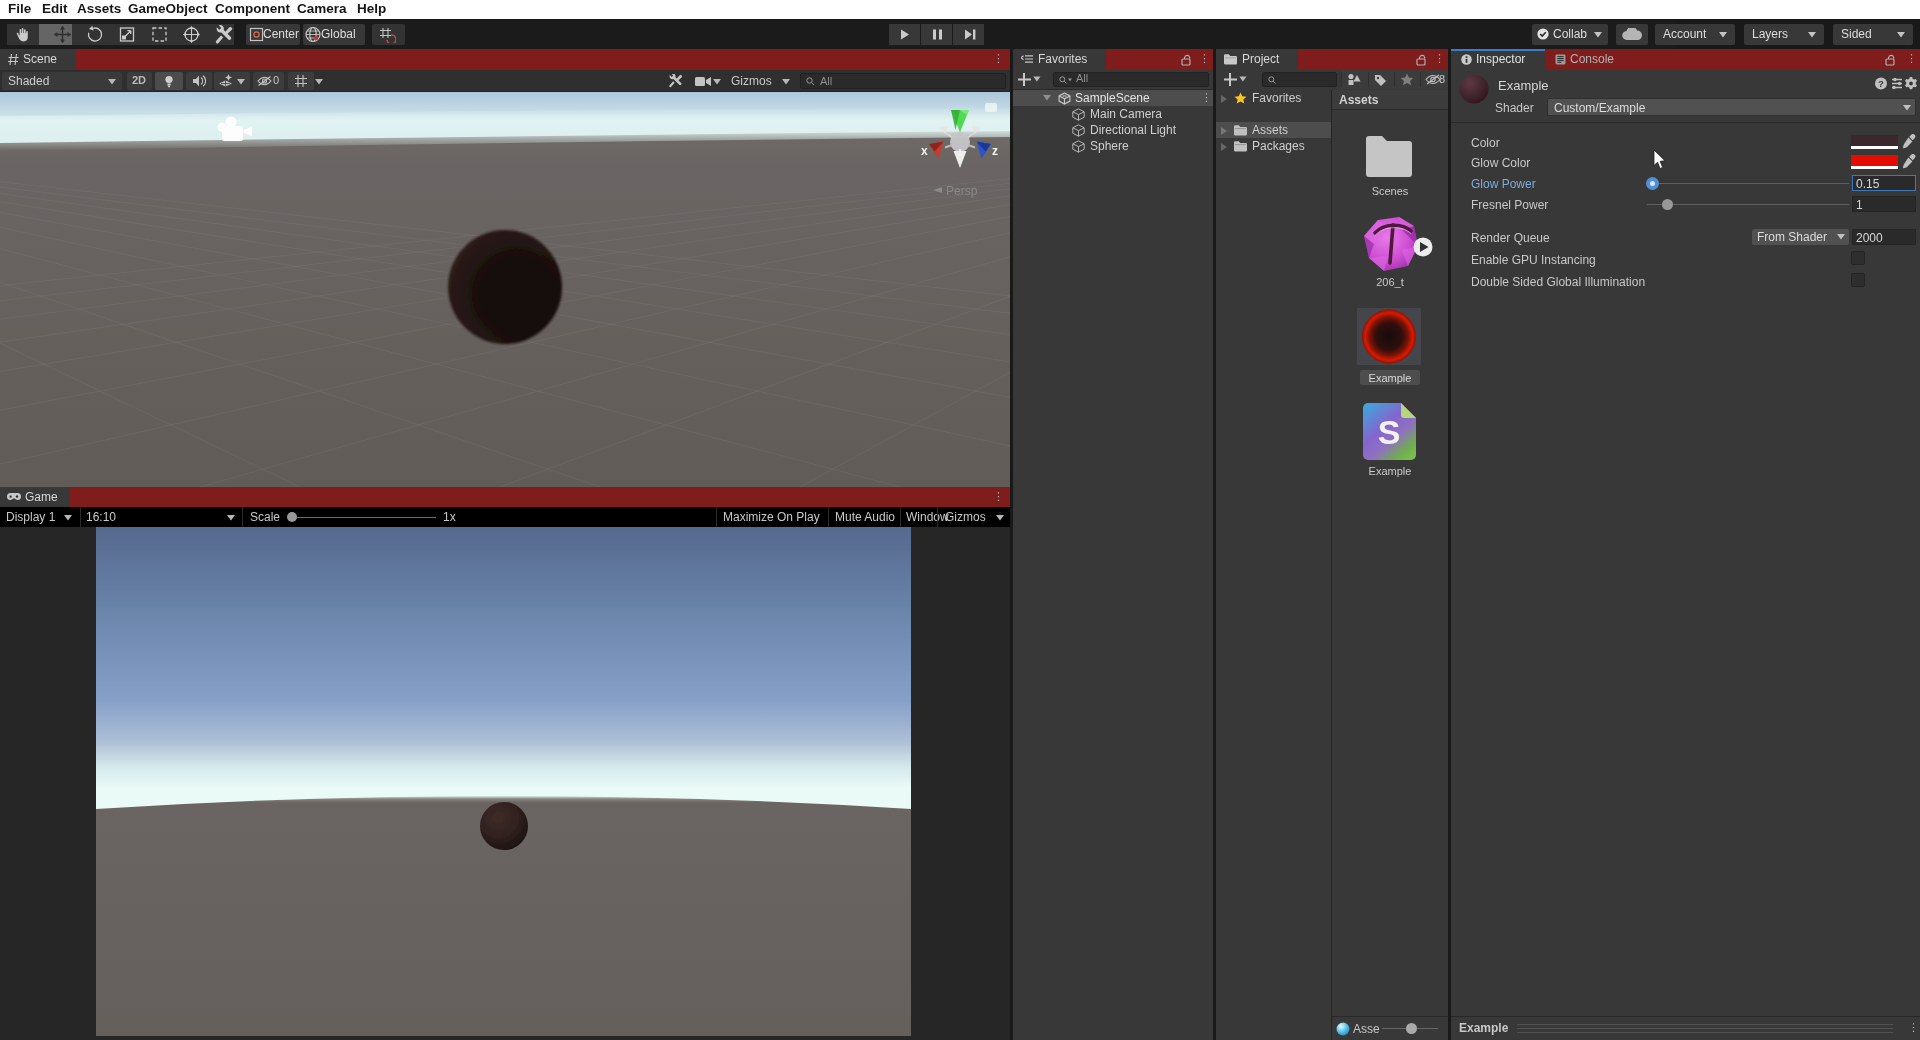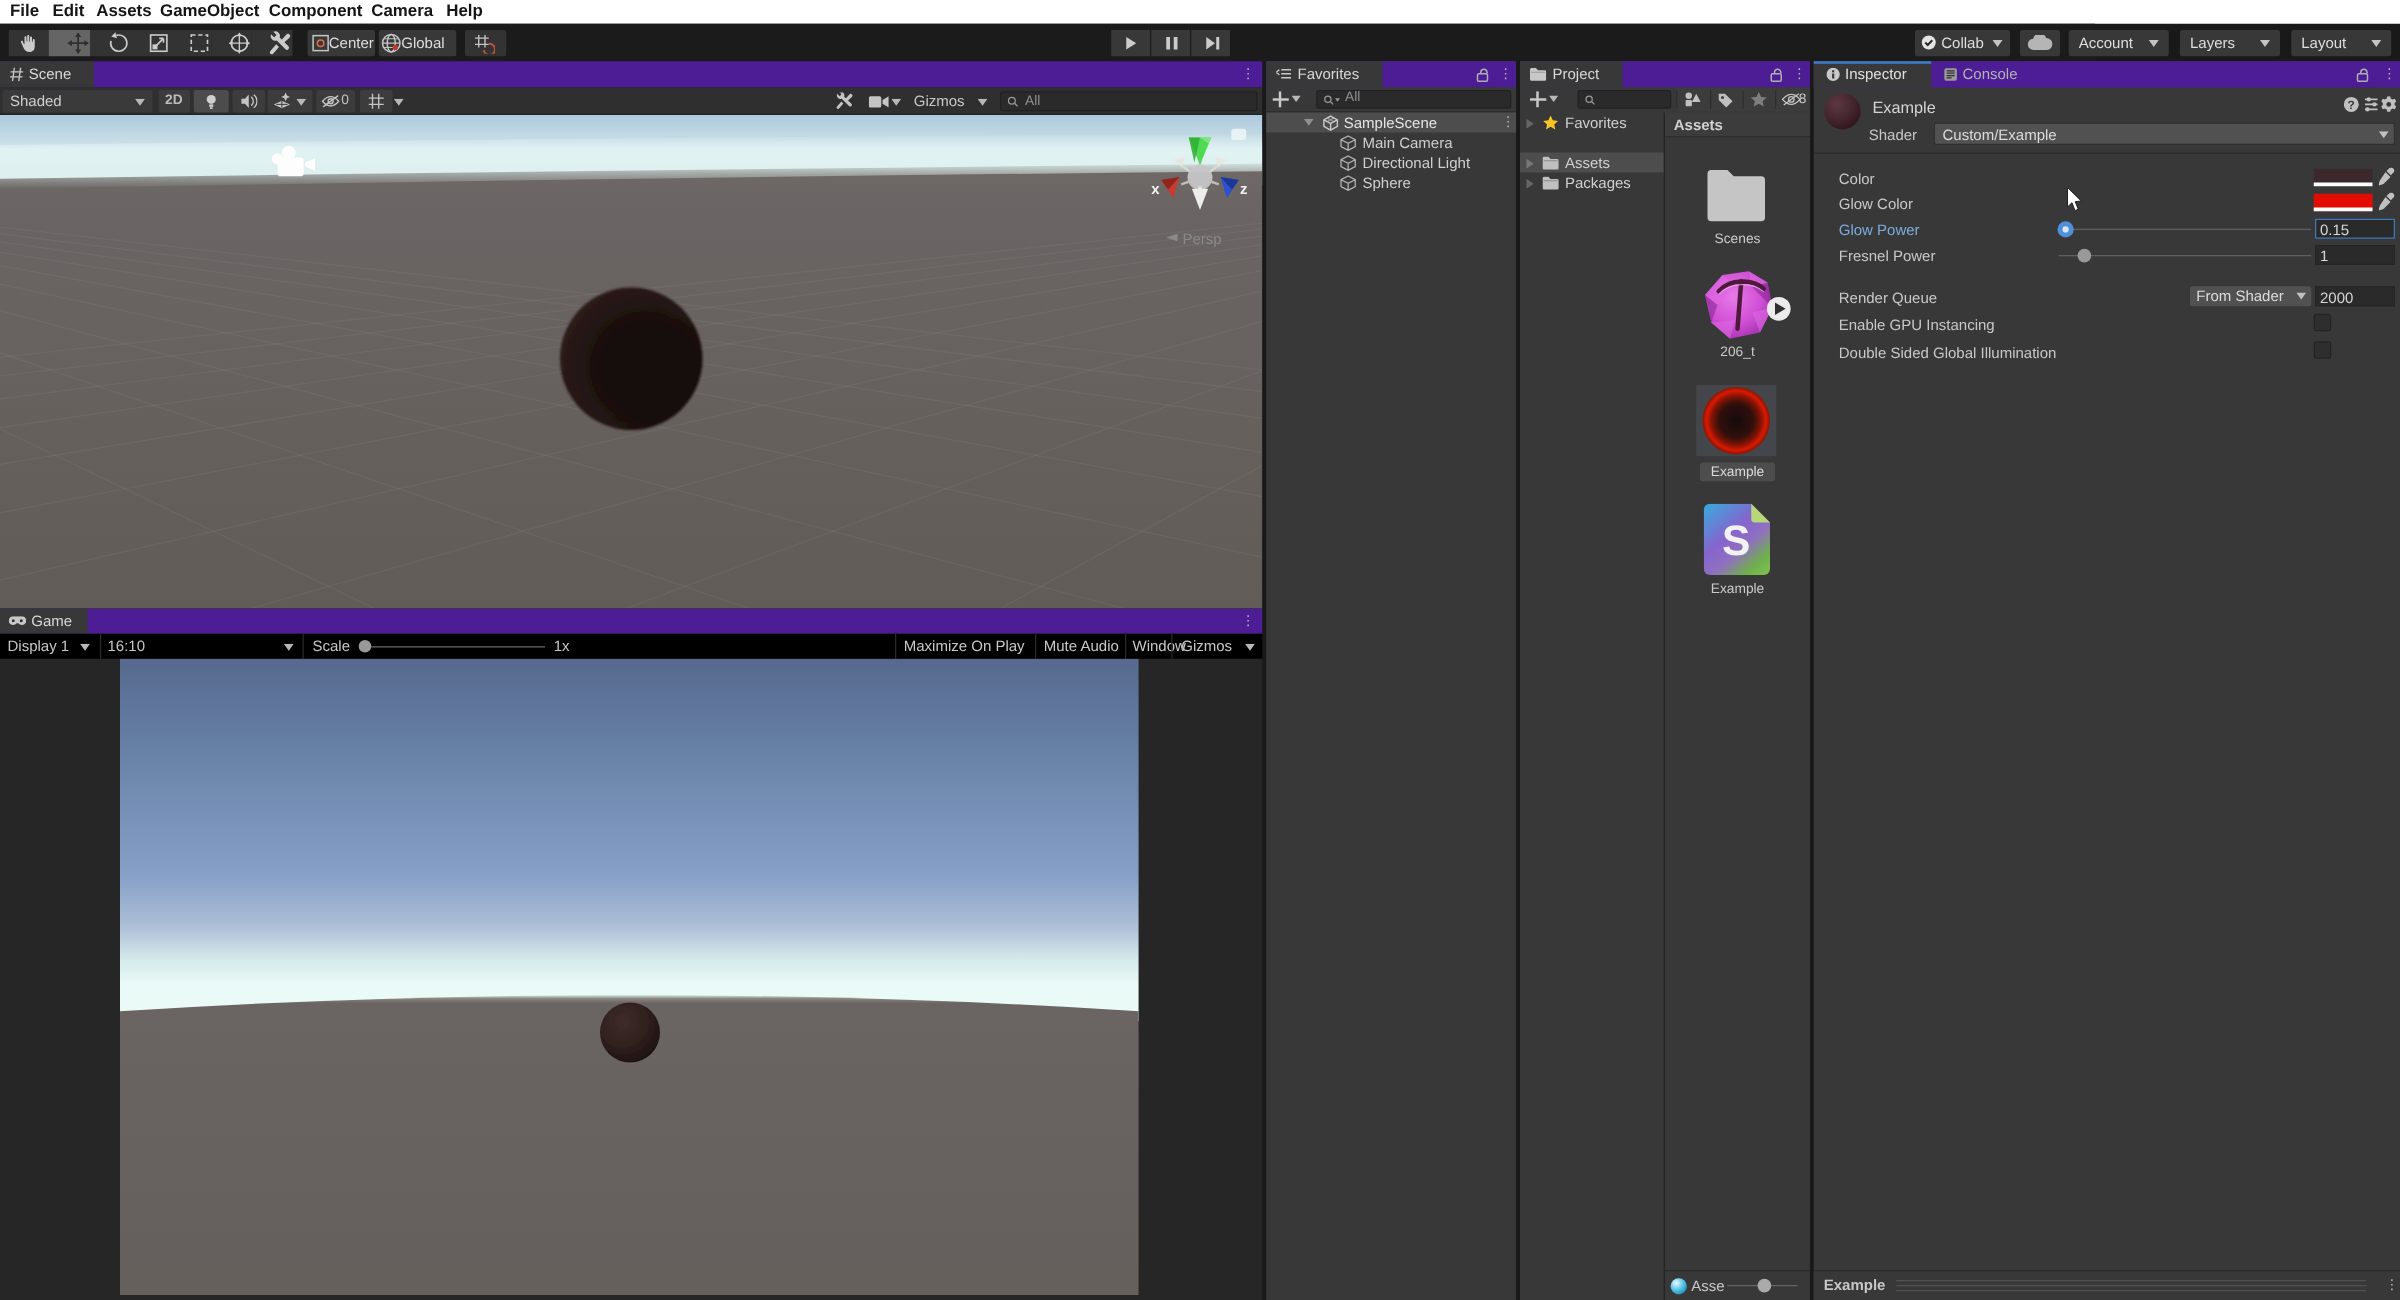--- a/index.html
+++ b/index.html
@@ -9,21 +9,21 @@
 
 #menubar{left:0;top:0;width:1920px;height:19px;background:#fff;color:#151515;font-size:13.5px;}
 #menubar span{position:absolute;top:1px;font-weight:bold;}
 
 #apptb{left:0;top:19px;width:1676px;height:30px;background:#1b1b1b;}
 .tbtn{position:absolute;top:5px;height:21px;background:#383838;border-radius:2px;}
 .tseg{position:absolute;top:5px;height:21px;background:#333333;}
 .tseg.sel{background:#656565;}
 .tbtxt{color:#dedede;font-size:12px;}
 
-.tabbar{background:#4c1d95;}
+.tabbar{background:#7f1d1d;}
 .tab{position:absolute;top:0;height:21px;background:#383838;color:#d8d8d8;font-size:12px;}
 .panel{background:#383838;}
 .fld{background:#2a2a2a;border:1px solid #212121;border-radius:2px;}
 .row16{height:16px;line-height:16px;font-size:12px;color:#cfcfcf;}
 .dots3{color:#b5b5b5;font-size:11px;letter-spacing:0;}
 </style>
 </head>
 <body>
 <div id="root">
   <div class="abs" id="menubar">
@@ -130,21 +130,21 @@
         <path d="M5,12 a4.5 4.5 0 0 1 -0.5,-9 a5.5 5.5 0 0 1 10.5,-0.5 a4 4 0 0 1 0.5,9.5 z" fill="#b5b5b5"></path>
       </svg>
     <span class="abs tbtxt" style="left:1663px;top:8px">Account</span>
     <svg class="abs" style="left:1719px;top:13px" width="9" height="6" viewBox="0 0 9 6">
         <path d="M0,0 h8 l-4,5.5 z" fill="#c4c4c4"></path>
       </svg>
     <span class="abs tbtxt" style="left:1752px;top:8px">Layers</span>
     <svg class="abs" style="left:1808px;top:13px" width="9" height="6" viewBox="0 0 9 6">
         <path d="M0,0 h8 l-4,5.5 z" fill="#c4c4c4"></path>
       </svg>
-    <span class="abs tbtxt" style="left:1841px;top:8px">Layout</span>
+    <span class="abs tbtxt" style="left:1841px;top:8px">Sided</span>
     <svg class="abs" style="left:1897px;top:13px" width="9" height="6" viewBox="0 0 9 6">
         <path d="M0,0 h8 l-4,5.5 z" fill="#c4c4c4"></path>
       </svg>
   </div>
 
   <div class="abs" id="scenepanel" style="left:0;top:49px;width:1010px;height:438px;">
     <div class="abs tabbar" style="left:0;top:0;width:1010px;height:21px;">
       <div class="tab" style="left:0;width:75px;"></div>
       <svg class="abs" style="left:8px;top:5px" width="11" height="11" viewBox="0 0 11 11" stroke="#c8c8c8" stroke-width="1.1" fill="none">
           <path d="M3.5,0 L2,11 M8.5,0 L7,11 M0.5,3.5 L10.5,3.5 M0,7.5 L10,7.5"></path>

